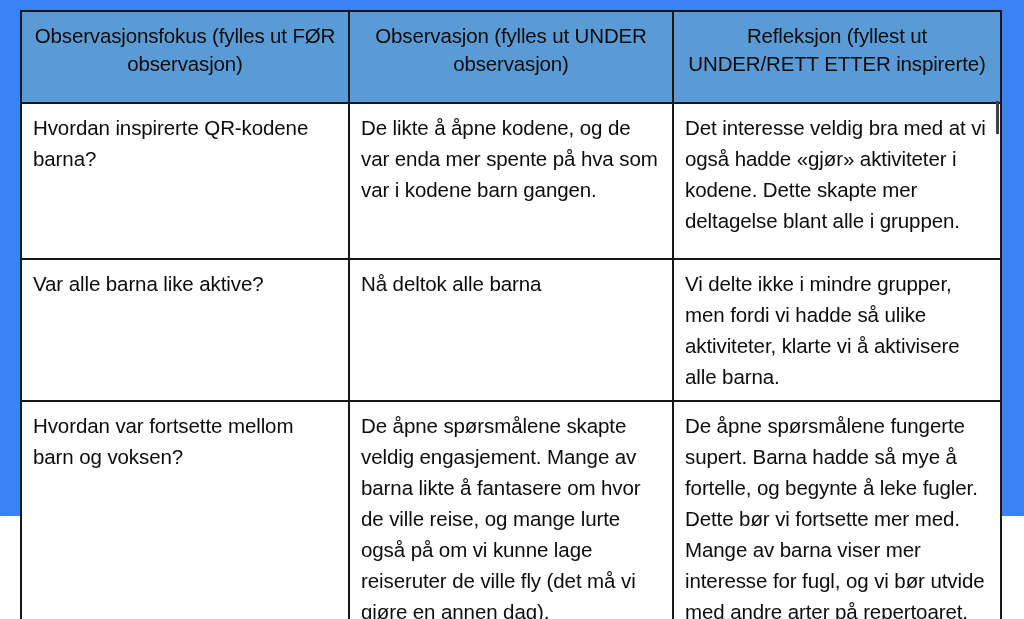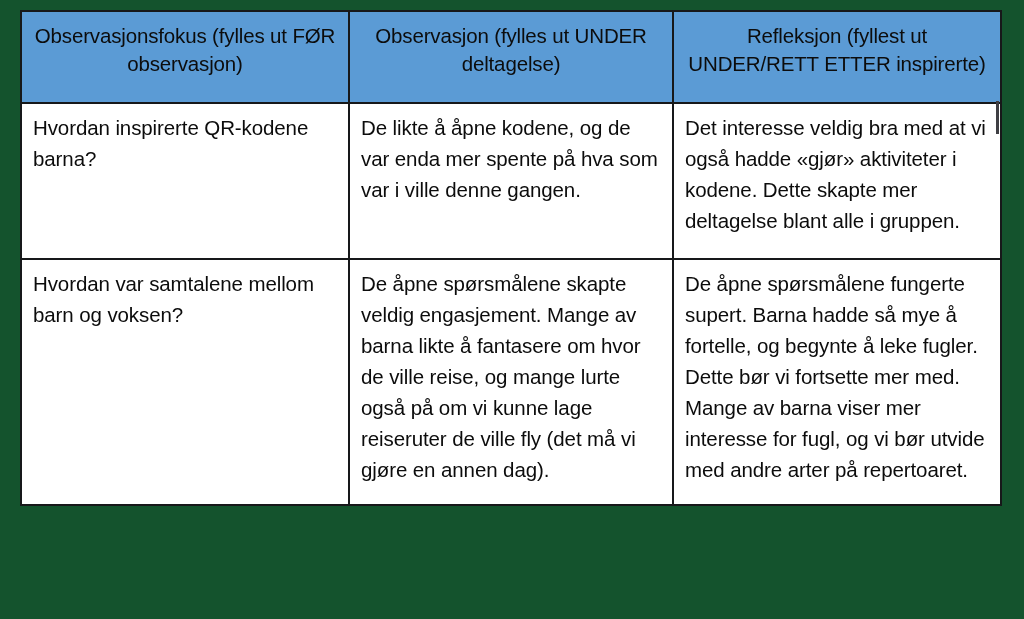--- a/index.html
+++ b/index.html
@@ -11,22 +11,22 @@
     width: 1024px;
     height: 619px;
     overflow: hidden;
     font-family: "Liberation Sans", sans-serif;
     -webkit-font-smoothing: antialiased;
   }
 
   #page {
     position: relative;
     width: 1024px;
-    height: 619px;
-    background: #14532d;
+    height: 516px;
+    background: #3b82f6;
   }
 
   
   .obs-table {
     position: absolute;
     left: 20px;
     top: 10px;
     width: 980px;
     border-collapse: collapse;
     table-layout: fixed;
@@ -97,45 +97,56 @@
       <col class="c1">
       <col class="c2">
       <col class="c3">
     </colgroup>
     <thead>
       <tr>
         <th>
           <span class="head-text">Observasjonsfokus (fylles ut FØR observasjon)</span>
         </th>
         <th>
-          <span class="head-text">Observasjon (fylles ut UNDER deltagelse)</span>
+          <span class="head-text">Observasjon (fylles ut UNDER observasjon)</span>
         </th>
         <th>
           <span class="head-text">Refleksjon (fyllest ut UNDER/RETT ETTER inspirerte)</span>
         </th>
       </tr>
     </thead>
     <tbody>
 
       <tr class="row-1">
         <td>
           <span class="cell-text">Hvordan inspirerte QR-kodene barna?</span>
         </td>
         <td>
-          <span class="cell-text">De likte å åpne kodene, og de var enda mer spente på hva som var i ville denne gangen.</span>
+          <span class="cell-text">De likte å åpne kodene, og de var enda mer spente på hva som var i kodene barn gangen.</span>
         </td>
         <td>
           <span class="cell-text">Det interesse veldig bra med at vi også hadde «gjør» aktiviteter i kodene. Dette skapte mer deltagelse blant alle i gruppen.</span>
         </td>
       </tr>
 
+      <tr class="row-2">
+        <td>
+          <span class="cell-text">Var alle barna like aktive?</span>
+        </td>
+        <td>
+          <span class="cell-text">Nå deltok alle barna</span>
+        </td>
+        <td>
+          <span class="cell-text">Vi delte ikke i mindre grupper, men fordi vi hadde så ulike aktiviteter, klarte vi å aktivisere alle barna.</span>
+        </td>
+      </tr>
 
       <tr class="row-3">
         <td>
-          <span class="cell-text">Hvordan var samtalene mellom barn og voksen?</span>
+          <span class="cell-text">Hvordan var fortsette mellom barn og voksen?</span>
         </td>
         <td>
           <span class="cell-text">De åpne spørsmålene skapte veldig engasjement. Mange av barna likte å fantasere om hvor de ville reise, og mange lurte også på om vi kunne lage reiseruter de ville fly (det må vi gjøre en annen dag).</span>
         </td>
         <td>
           <span class="cell-text">De åpne spørsmålene fungerte supert. Barna hadde så mye å fortelle, og begynte å leke fugler. Dette bør vi fortsette mer med. Mange av barna viser mer interesse for fugl, og vi bør utvide med andre arter på repertoaret.</span>
         </td>
       </tr>
 
     </tbody>

